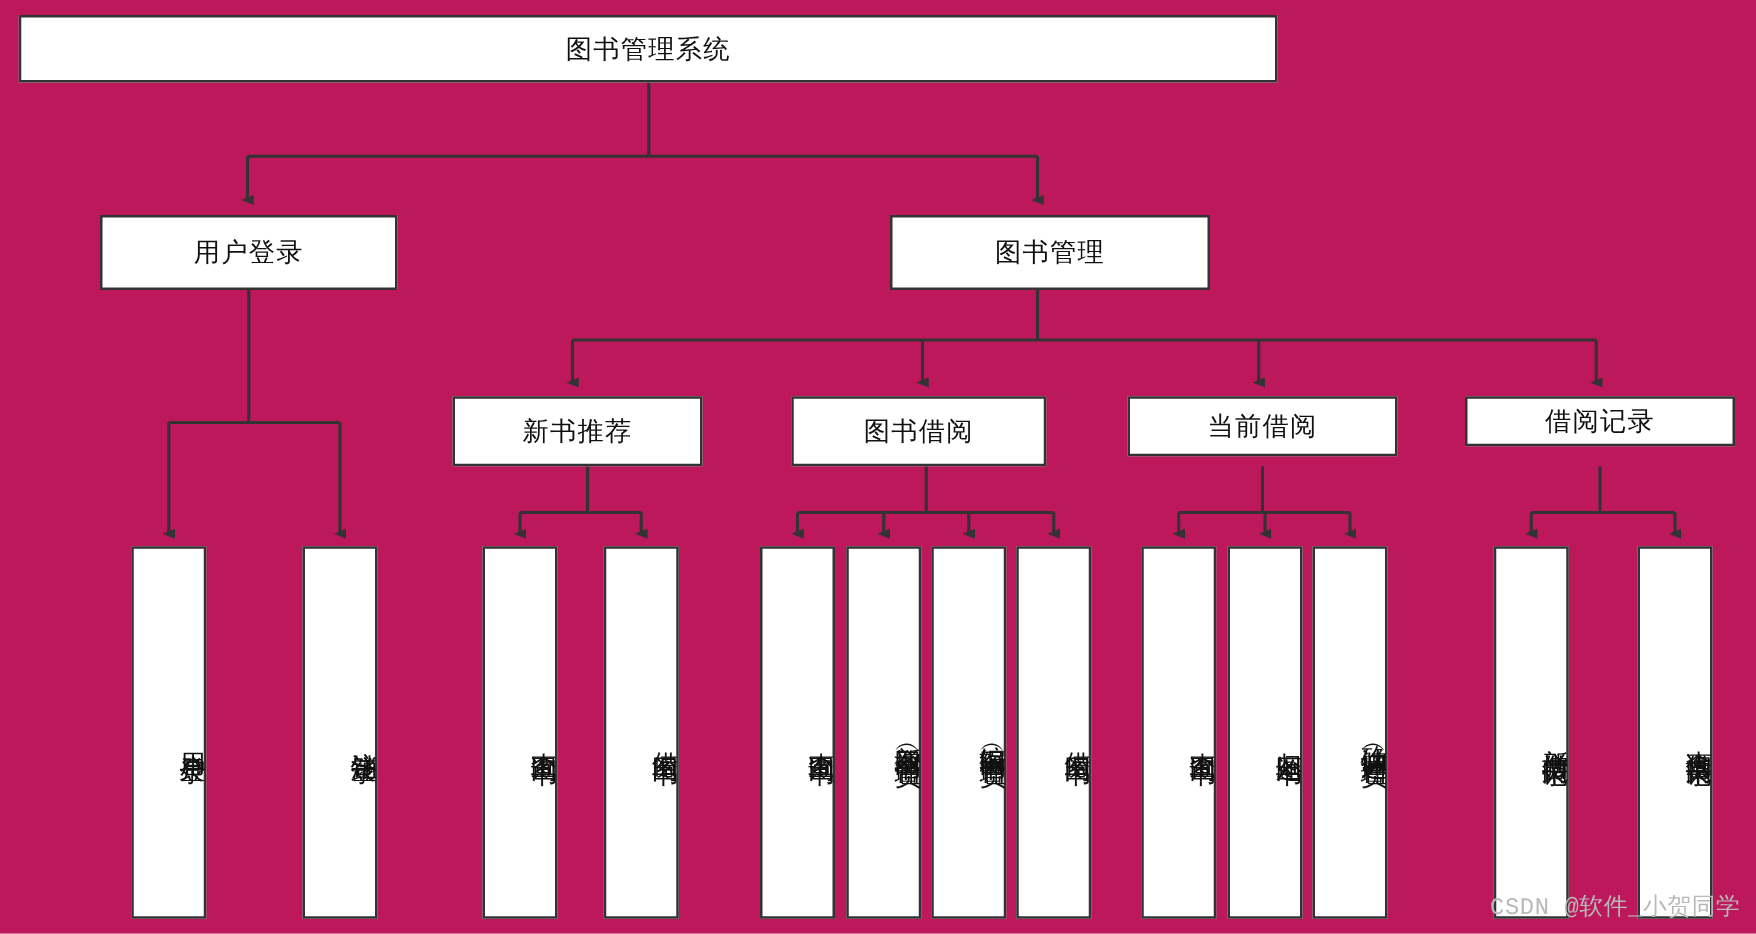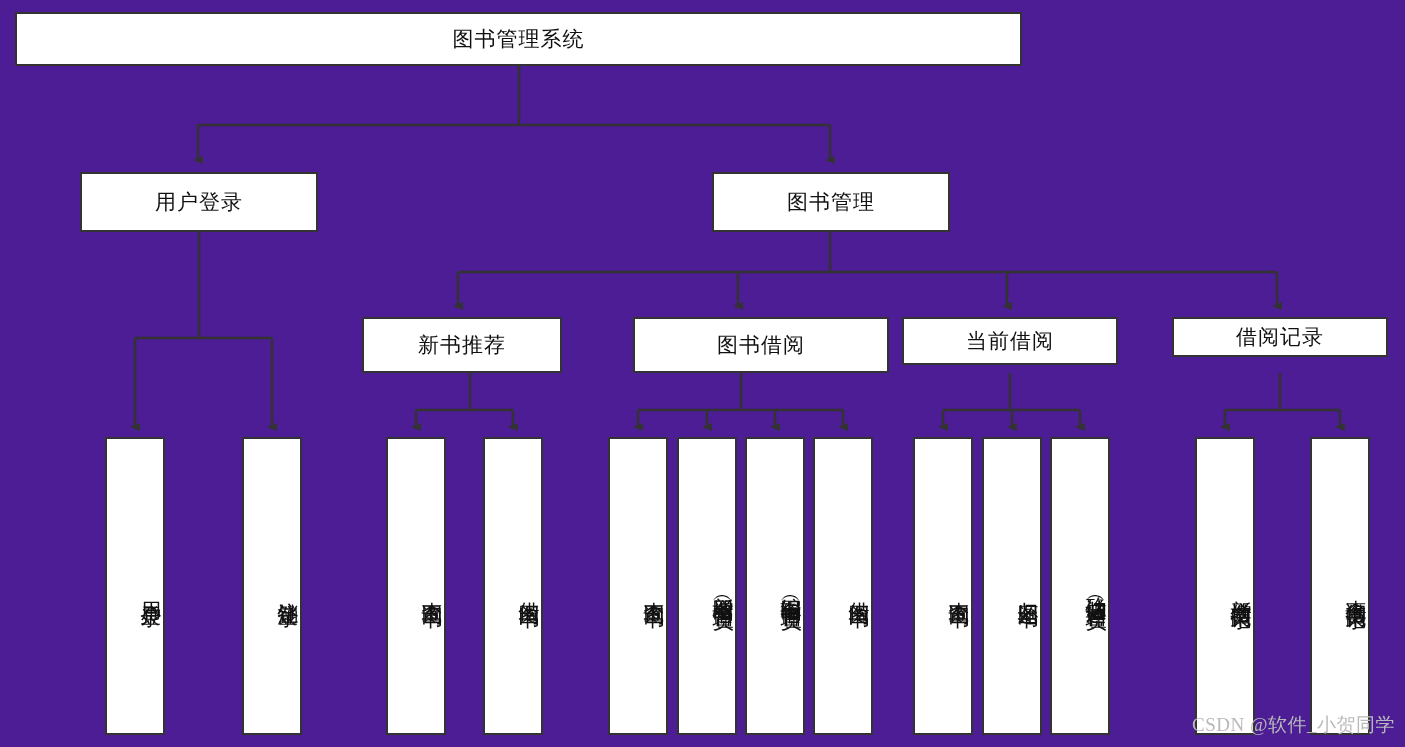--- a/index.html
+++ b/index.html
@@ -4,22 +4,22 @@
 <style>
   html, body {
     margin: 0;
     padding: 0;
     background: #ffffff;
   }
   #canvas {
     position: relative;
     width: 1405px;
     height: 747px;
-    background: #4c1d95;
-    font-family: Liberation Serif, serif;
+    background: #be185d;
+    font-family: Liberation Mono, monospace;
     overflow: hidden;
   }
   #edges {
     position: absolute;
     left: 0;
     top: 0;
     width: 1405px;
     height: 747px;
     pointer-events: none;
   }
@@ -115,28 +115,28 @@
     </g>
   </svg>
 
   <div class="node horiz" style="left: 15px; top: 12px; width: 1007px; height: 54px;">
     <span>图书管理系统</span>
   </div>
 
   <div class="node horiz" style="left: 80px; top: 172px; width: 238px; height: 60px;">
     <span>用户登录</span>
   </div>
-  <div class="node horiz" style="left: 712px; top: 172px; width: 238px; height: 60px;">
+  <div class="node horiz" style="left: 712px; top: 172px; width: 256px; height: 60px;">
     <span>图书管理</span>
   </div>
 
   <div class="node horiz" style="left: 362px; top: 317px; width: 200px; height: 56px;">
     <span>新书推荐</span>
   </div>
-  <div class="node horiz" style="left: 633px; top: 317px; width: 256px; height: 56px;">
+  <div class="node horiz" style="left: 633px; top: 317px; width: 204px; height: 56px;">
     <span>图书借阅</span>
   </div>
   <div class="node horiz" style="left: 902px; top: 317px; width: 216px; height: 48px;">
     <span>当前借阅</span>
   </div>
   <div class="node horiz" style="left: 1172px; top: 317px; width: 216px; height: 40px;">
     <span>借阅记录</span>
   </div>
 
   <div class="node vert" style="left: 105px; top: 437px; width: 60px; height: 298px;">

